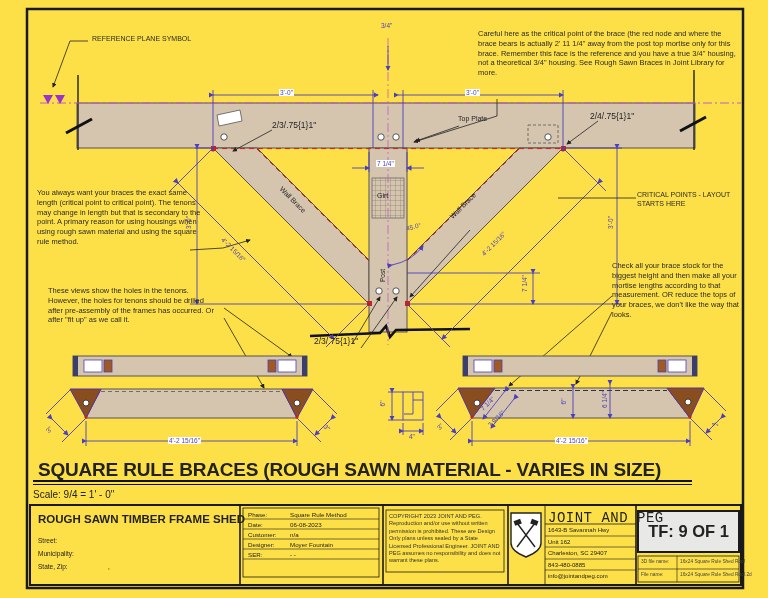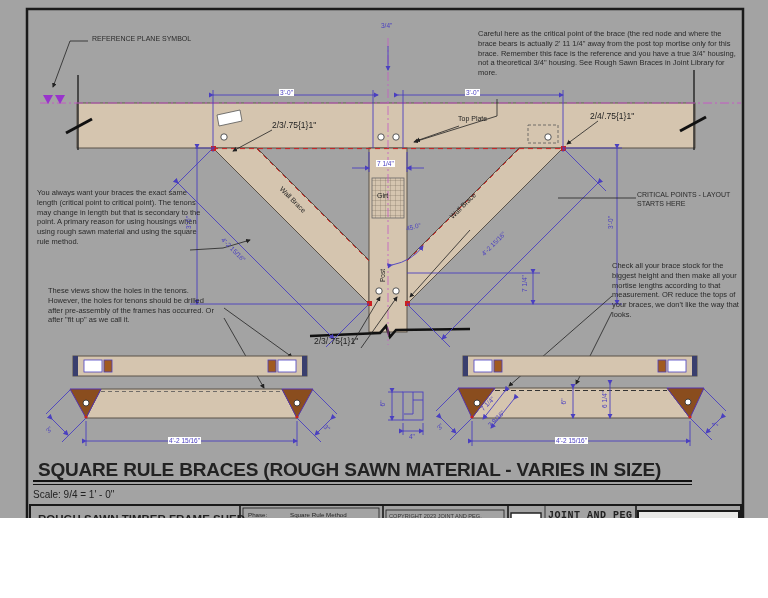--- a/index.html
+++ b/index.html
@@ -1,16 +1,16 @@
 <!DOCTYPE html>
 <html><head>
 <meta charset="utf-8">
 <style>
   html,body{margin:0;padding:0;background:#fff}
-  #sheet{position:relative;width:768px;height:518px;background:#a3a3a3;overflow:hidden;
+  #sheet{position:relative;width:768px;height:598px;background:#fde047;overflow:hidden;
          font-family:"Liberation Sans",sans-serif}
   .note{position:absolute;font:7.5px/1.3 "Liberation Sans",sans-serif;color:#2a2a2a}
   .dim{position:absolute;font:6.5px "Liberation Sans",sans-serif;color:#4a3fc0;white-space:nowrap}
   .bg{background:#fff;padding:0 1px}
   .lbl{position:absolute;font:8.5px "Liberation Sans",sans-serif;color:#222;white-space:nowrap}
   .small{font-size:7px}
   .tb{position:absolute;color:#222}
   svg{position:absolute;left:0;top:0}
 </style>
 </head>
@@ -291,21 +291,21 @@
 <div class="tb" style="left:290px;top:521px;font-size:6.2px">06-08-2023</div>
 <div class="tb" style="left:248px;top:531px;font-size:6.2px">Customer:</div>
 <div class="tb" style="left:290px;top:531px;font-size:6.2px">n/a</div>
 <div class="tb" style="left:248px;top:541px;font-size:6.2px">Designer:</div>
 <div class="tb" style="left:290px;top:541px;font-size:6.2px">Moyer Fountain</div>
 <div class="tb" style="left:248px;top:551px;font-size:6.2px">SER:</div>
 <div class="tb" style="left:290px;top:551px;font-size:6.2px">- -</div>
 
 <div class="tb" style="left:389px;top:513px;width:112px;font-size:5.6px;line-height:7.4px;color:#333">COPYRIGHT 2023  JOINT AND PEG.  Reproduction and/or use without written permission is prohibited.  These are Design Only plans unless sealed by a State Licensed Professional Engineer.  JOINT AND PEG assumes no responsibility and does not warrant these plans.</div>
 
-<div class="tb" style="left:548px;top:510px;font-size:10px;font-weight:bold;font-family:'Liberation Mono',monospace;letter-spacing:0.5px">JOINT AND PEG</div>
+<div class="tb" style="left:548px;top:510px;font-size:14px;font-weight:normal;font-family:'Liberation Mono',monospace;letter-spacing:0.5px">JOINT AND PEG</div>
 <div class="tb" style="left:548px;top:527px;font-size:6px">1643-B Savannah Hwy</div>
 <div class="tb" style="left:548px;top:538.5px;font-size:6px">Unit 162</div>
 <div class="tb" style="left:548px;top:550px;font-size:6px">Charleston, SC 29407</div>
 <div class="tb" style="left:548px;top:561.5px;font-size:6px">843-480-0885</div>
 <div class="tb" style="left:548px;top:573px;font-size:6px">info@jointandpeg.com</div>
 
 <div class="tb" style="left:638px;top:511px;width:101px;height:41px;display:flex;align-items:center;justify-content:center;font-size:16.5px;font-weight:bold">TF: 9 OF 1</div>
 <div class="tb" style="left:641px;top:559px;font-size:4.8px;color:#444">3D file name:</div>
 <div class="tb" style="left:680px;top:559px;font-size:4.8px;color:#444">16x24 Square Rule Shed Roof</div>
 <div class="tb" style="left:641px;top:572px;font-size:4.8px;color:#444">File name:</div>

